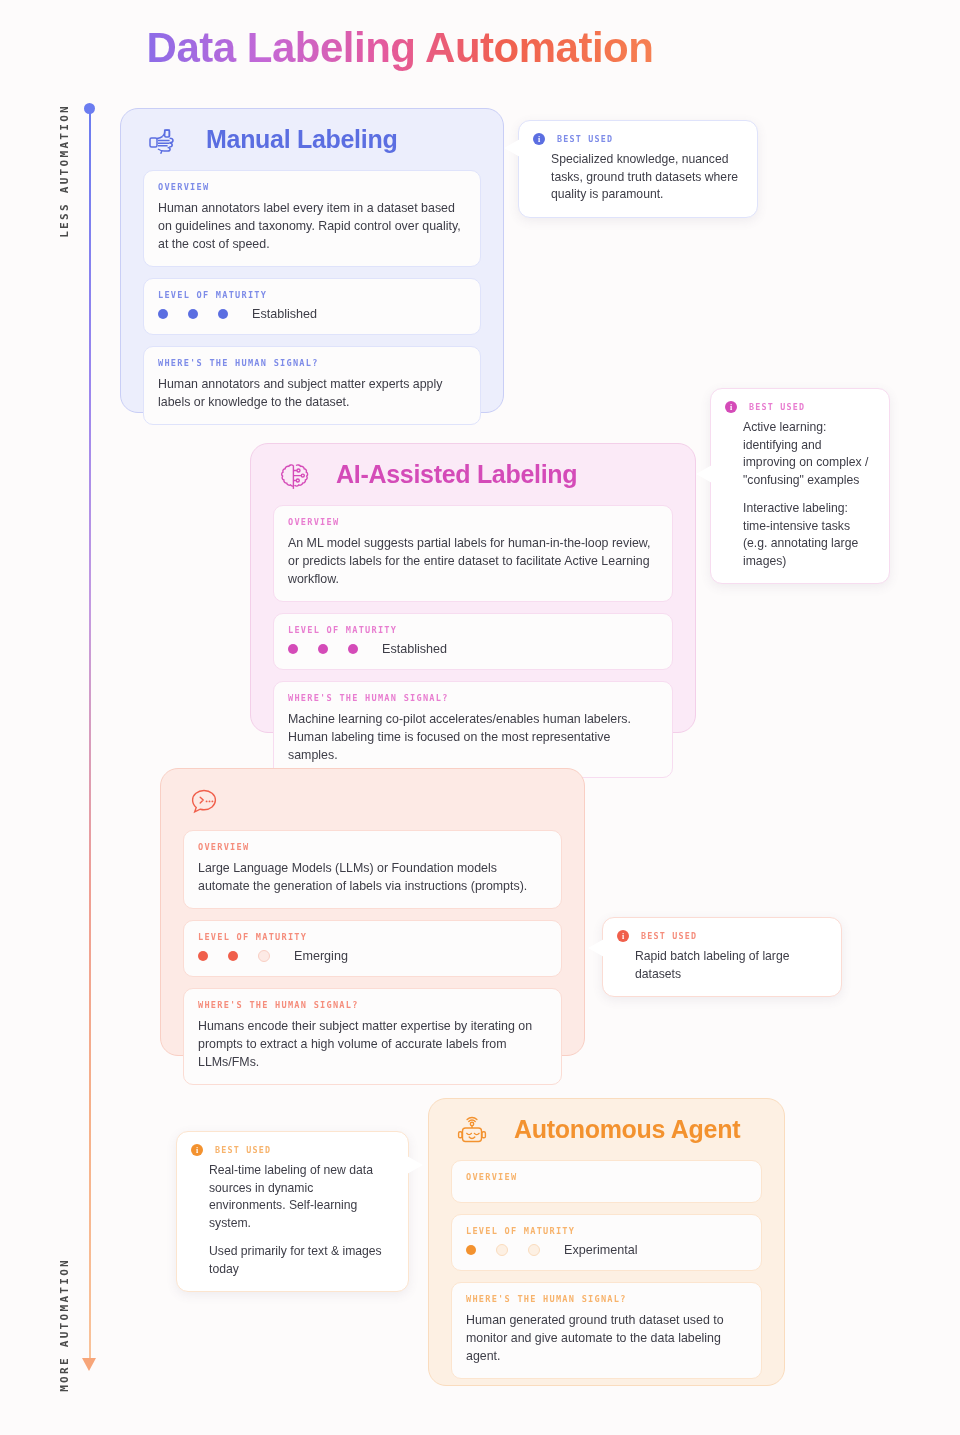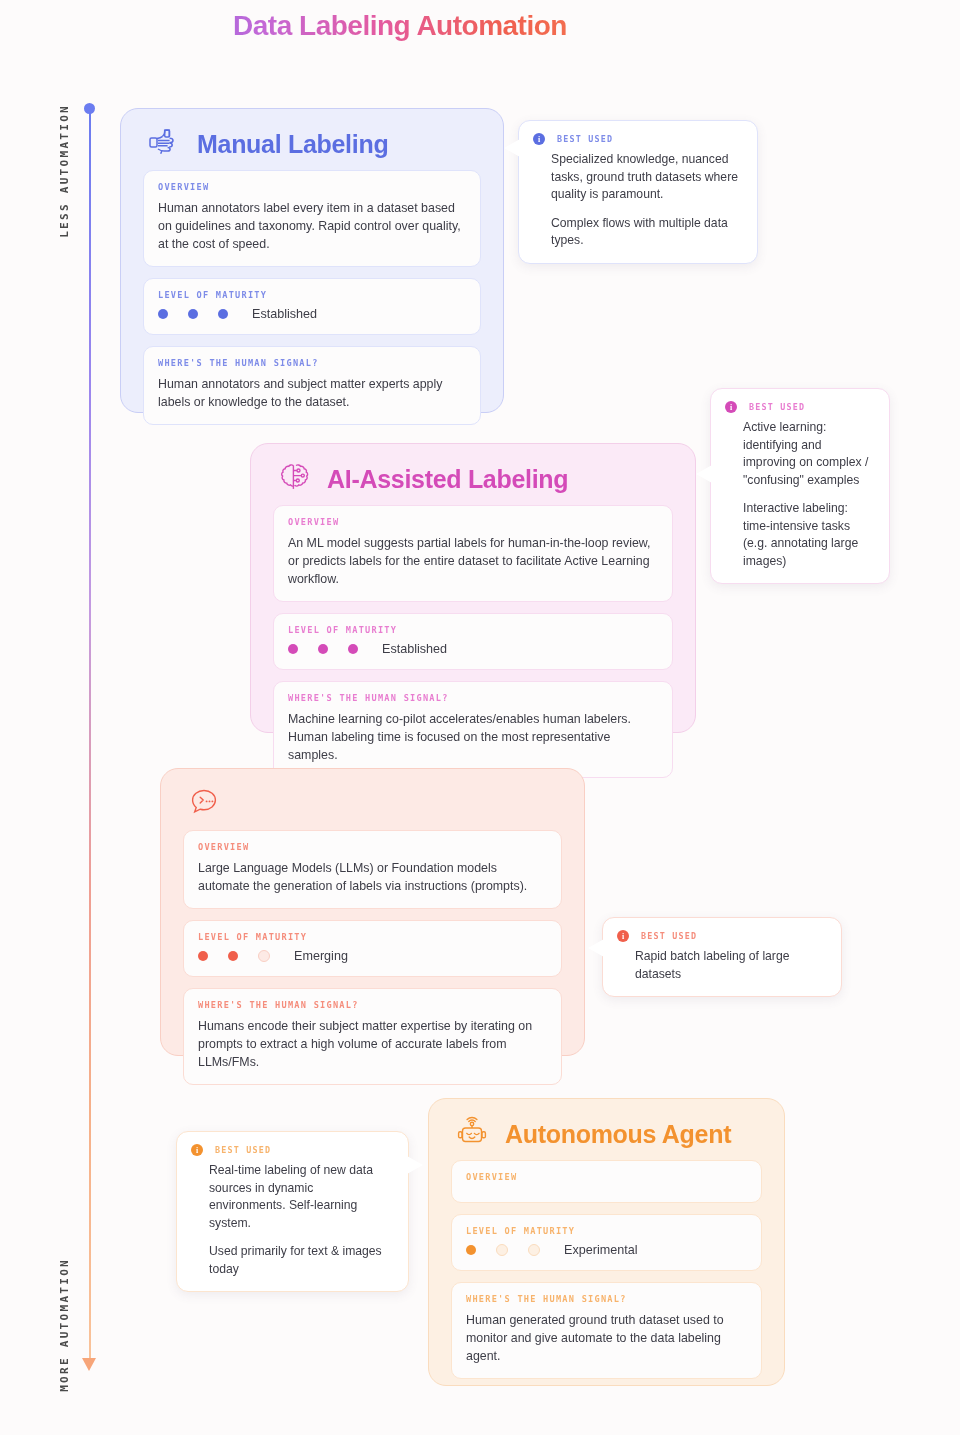--- a/index.html
+++ b/index.html
@@ -7,23 +7,23 @@
     width:960px;height:1435px;
     background:#fdfbfb;
     font-family:"Liberation Sans",sans-serif;
     position:relative;overflow:hidden;
     -webkit-font-smoothing:antialiased;
   }
   .page{position:relative;width:960px;height:1435px;}
 
   
   .title{
-    position:absolute;top:10px;left:0;width:800px;
+    position:absolute;top:24px;left:0;width:800px;
     text-align:center;
-    font-size:28px;font-weight:bold;letter-spacing:-0.5px;
+    font-size:42px;font-weight:bold;letter-spacing:-0.5px;
     background:linear-gradient(90deg,#5b6ef0 0%,#8b6ce8 18%,#c468d6 33%,#e45a9e 48%,#f0604f 63%,#f5794f 78%,#f9a26a 100%);
     -webkit-background-clip:text;background-clip:text;
     -webkit-text-fill-color:transparent;color:transparent;
   }
 
   
   .axis-line{
     position:absolute;left:89px;top:108px;width:2px;height:1256px;
     background:linear-gradient(180deg,#6b7cf0 0%,#9b86ee 22%,#c49ae0 40%,#ef9e93 62%,#f6b089 80%,#f9c39a 100%);
     border-radius:1px;
@@ -44,21 +44,21 @@
     font-size:11px;letter-spacing:2.3px;font-weight:bold;
     color:#4a4a4a;font-family:"DejaVu Sans Mono","Liberation Mono",monospace;
     white-space:nowrap;
   }
   .axis-label.top{left:58px;top:104px;}
   .axis-label.bottom{left:58px;top:1258px;}
 
   
   .card{position:absolute;border-radius:18px;box-sizing:border-box;}
   .card-head{
-    display:flex;align-items:flex-end;gap:16px;
+    display:flex;align-items:flex-start;gap:25px;
     padding:16px 0 0 26px;
   }
   .card-title{font-size:25px;font-weight:bold;letter-spacing:-0.3px;}
   .card-icon{width:34px;height:34px;flex:0 0 34px;display:block;}
 
   .section{
     margin:11px 22px 0 22px;
     background:#fdfcfc;
     border-radius:10px;
     padding:11px 14px 13px 14px;
@@ -161,21 +161,20 @@
     </div>
   </div>
 
   <div class="tip" id="tip-0" style="left: 518px; top: 120px; width: 240px; border: 1px solid rgb(223, 227, 251);">
     <span class="tip-tail tail-left"></span>
     <div class="tip-head">
       <span class="tip-badge" style="background: rgb(91, 110, 225);">i</span>
       <span class="tip-label" style="color: rgb(126, 140, 232);">BEST USED</span>
     </div>
     <div class="tip-body">Specialized knowledge, nuanced tasks, ground truth datasets where quality is paramount.</div>
-    <div class="tip-body">Complex flows with multiple data types.</div>
   </div>
 
   <div class="card" id="card-1" style="left: 250px; top: 443px; width: 446px; height: 290px; background: rgb(251, 234, 247); border: 1.5px solid rgb(243, 207, 233);">
     <div class="card-head">
       <span class="card-icon">
         <svg viewBox="0 0 34 34" width="34" height="34" fill="none" stroke="#d44bb8" stroke-width="1.4">
           <path d="M16.3 5.5c-1.6-1.1-3.8-0.6-4.6 0.9-1.9-0.4-3.5 0.8-3.5 2.3-1.8 0.3-2.8 1.9-2.2 3.4-1.6 0.9-1.8 2.9-0.4 4-1 1.5-0.3 3.4 1.3 3.9-0.3 1.8 1.1 3.3 2.8 3.1 0.4 1.7 2.3 2.6 3.8 1.8 0.8 1.4 2.8 1.6 3.9 0.4"></path>
           <path d="M16.4 5.3v23.6"></path>
           <path d="M19 5.5c1.6-1.1 3.8-0.6 4.6 0.9 1.9-0.4 3.5 0.8 3.5 2.3 1.8 0.3 2.8 1.9 2.2 3.4 1.6 0.9 1.8 2.9 0.4 4 1 1.5 0.3 3.4-1.3 3.9 0.3 1.8-1.1 3.3-2.8 3.1-0.4 1.7-2.3 2.6-3.8 1.8-0.8 1.4-2.8 1.6-3.9 0.4"></path>
           <circle cx="21.5" cy="10.5" r="1.5"></circle>

